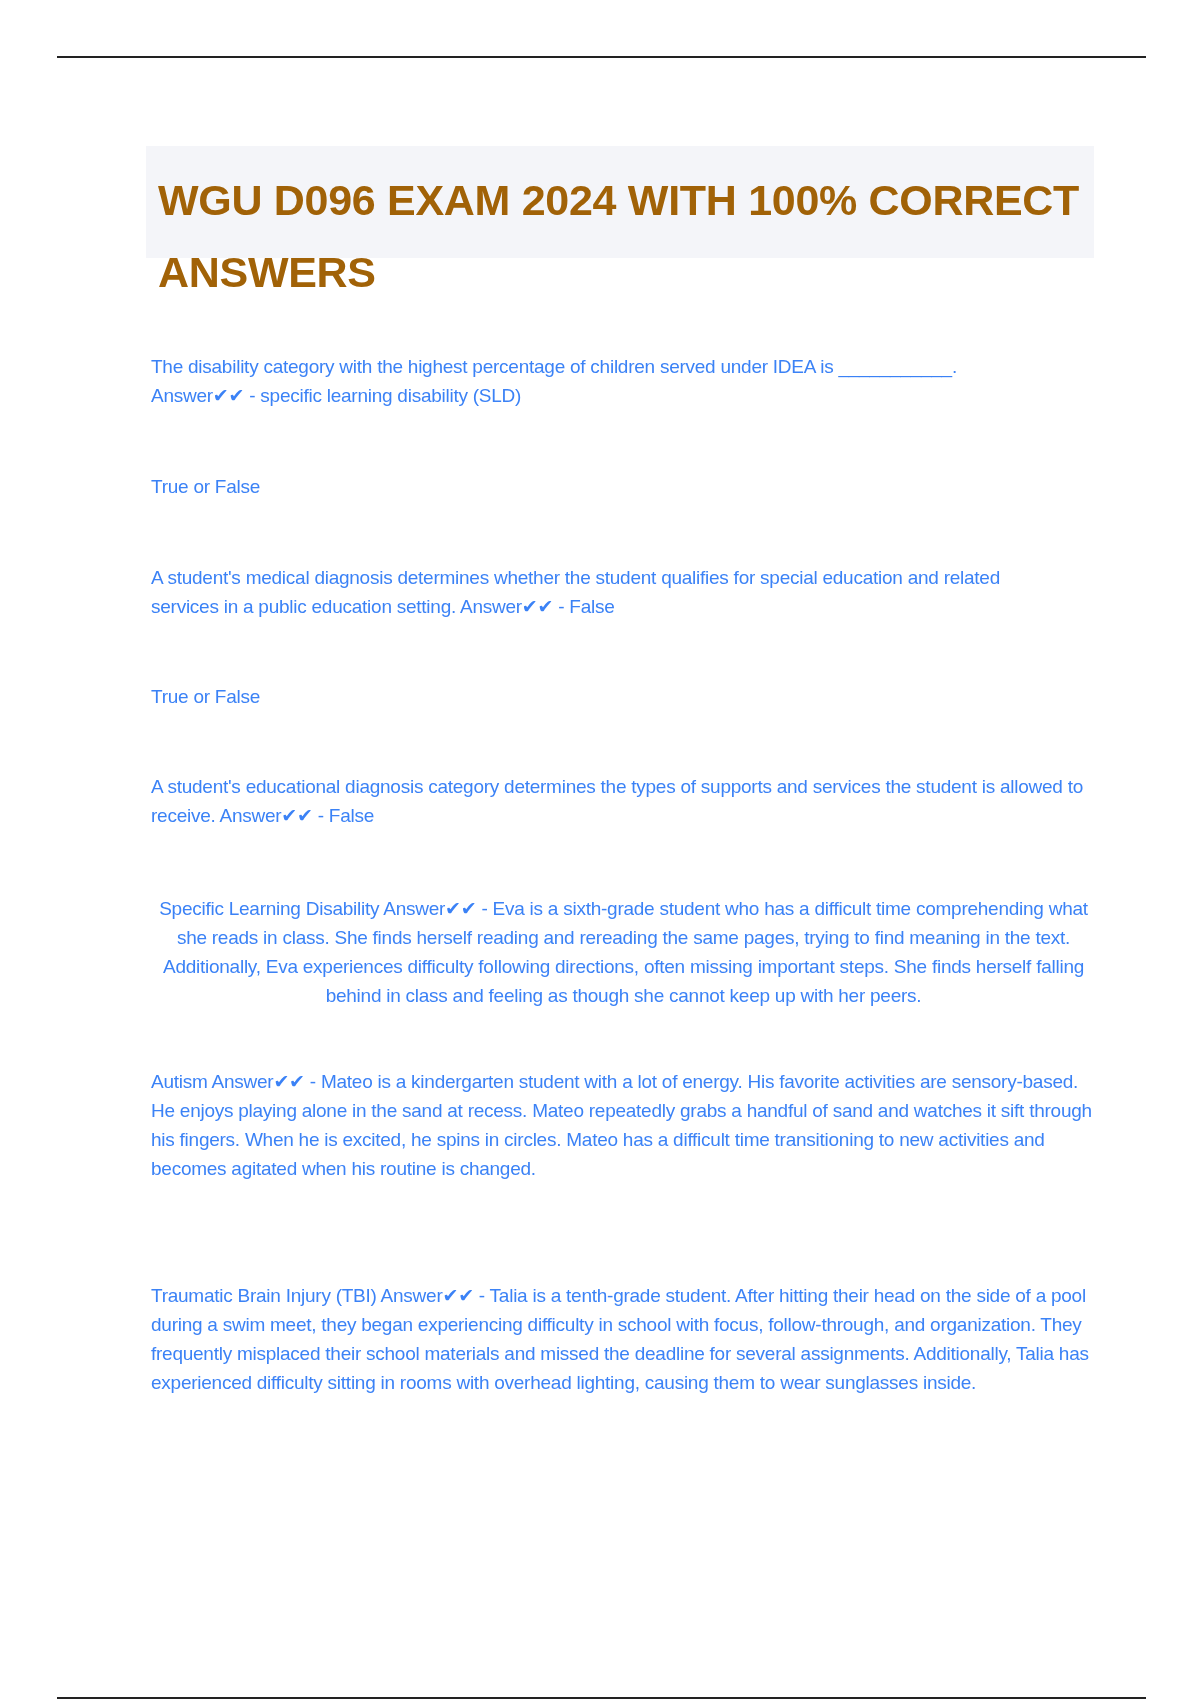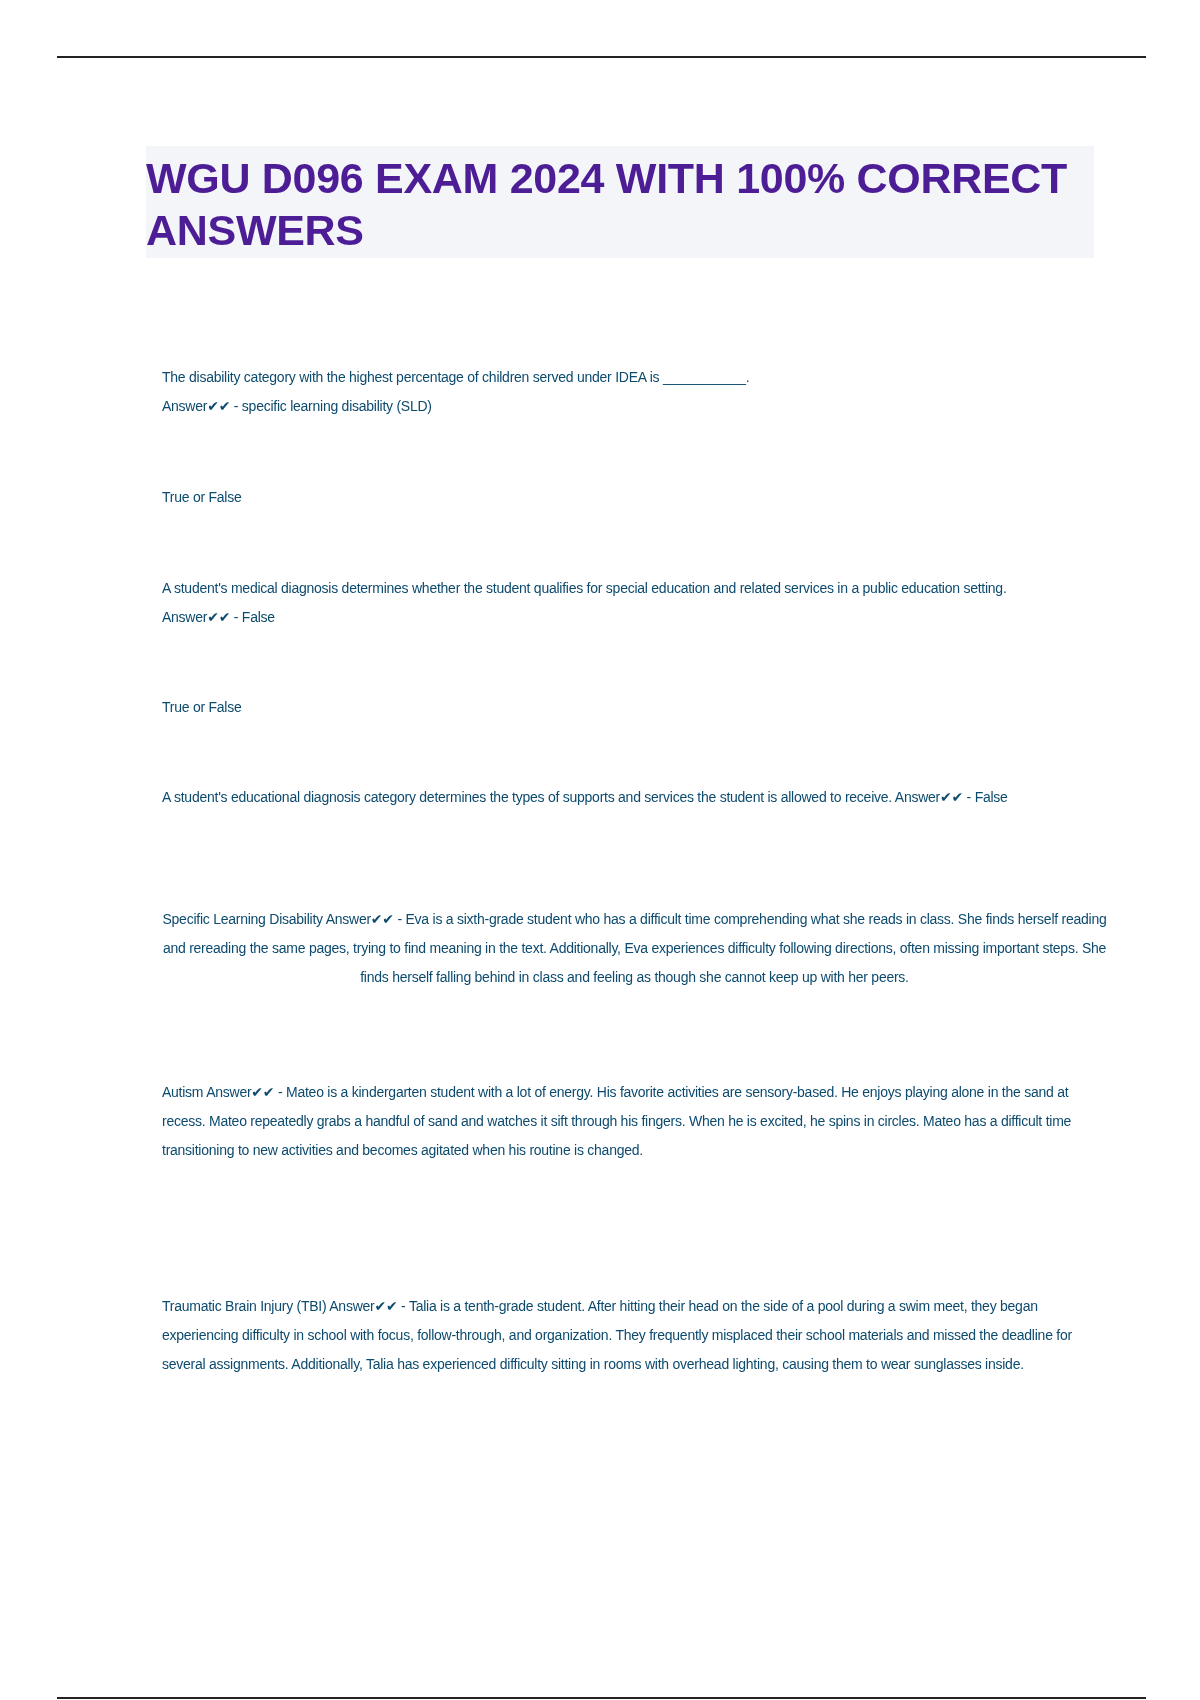--- a/index.html
+++ b/index.html
@@ -3,25 +3,25 @@
 <meta charset="utf-8">
 <style>
   html, body { margin: 0; padding: 0; background: #ffffff; }
   body { width: 1200px; height: 1700px; position: relative; overflow: hidden;
          font-family: "Liberation Sans", sans-serif; color: #2b2b2b; }
   .rule { position: absolute; left: 57px; width: 1089px; height: 2px; background: #222; }
   .rule.top { top: 56px; }
   .rule.bottom { top: 1697px; }
   .title-block { position: absolute; left: 146px; top: 146px; width: 948px; height: 112px;
                  background: #f4f5f9; }
-  .title { margin: 0; padding: 6px 0 0 0; font-family: "Liberation Sans", sans-serif; font-weight: 700;
-           font-size: 43px; line-height: 52px; color: #4c1d95; letter-spacing: -0.3px; }
-  .para { position: absolute; left: 146px; width: 950px; margin: 16px;
-          font-family: "Liberation Sans", sans-serif; font-size: 14px; line-height: 29px;
-          color: #0c4a6e; letter-spacing: -0.25px; }
+  .title { margin: 12px; padding: 6px 0 0 0; font-family: "Liberation Sans", sans-serif; font-weight: 700;
+           font-size: 43px; line-height: 72px; color: #a16207; letter-spacing: -0.3px; }
+  .para { position: absolute; left: 146px; width: 950px; margin: 5px;
+          font-family: "Liberation Sans", sans-serif; font-size: 19px; line-height: 29px;
+          color: #3b82f6; letter-spacing: -0.25px; }
 </style>
 </head>
 <body>
 
 <div class="rule top"></div>
 
 <div class="title-block">
   <h1 class="title">WGU D096 EXAM 2024 WITH 100% CORRECT ANSWERS</h1>
 </div>
 

